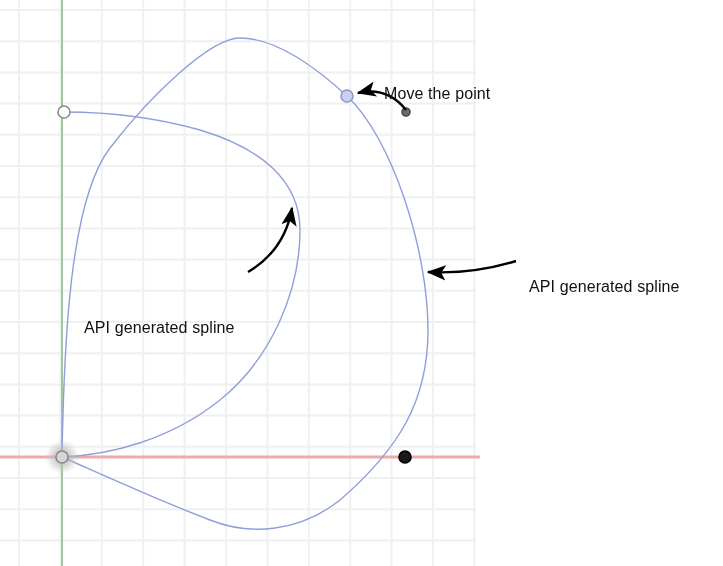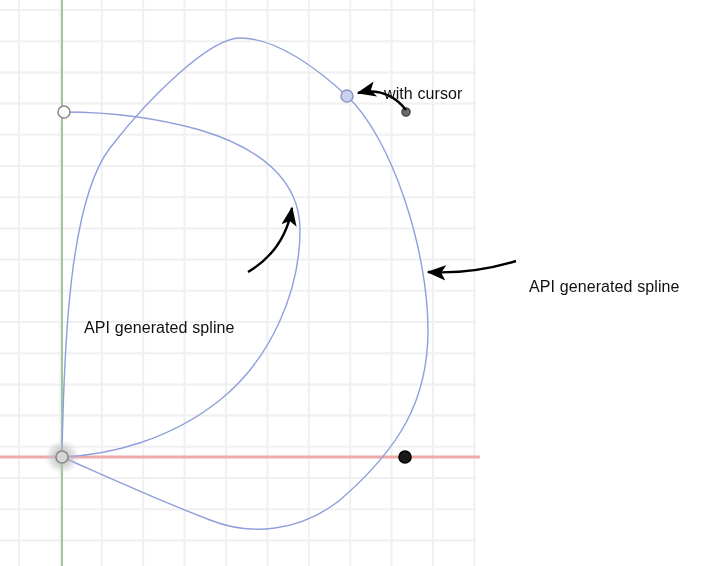--- a/index.html
+++ b/index.html
@@ -123,21 +123,21 @@
       </g>
 
     <g id="arrow-layer">
       <path id="arrow-move" fill="none" stroke="#000000" stroke-width="2.4" marker-end="url(#arrowHead)" d="M 406,110 Q 387.3,86.4 358,93"></path>
       <path id="arrow-spline" fill="none" stroke="#000000" stroke-width="2.4" marker-end="url(#arrowHead)" d="M 248,272 Q 284.8,250.2 292,208"></path>
       <path id="arrow-after" fill="none" stroke="#000000" stroke-width="2.4" marker-end="url(#arrowHead)" d="M 516,261 Q 473.0,274.4 428,272"></path>
     </g>
   </svg>
 
   <div class="anno-label" id="label-move">
-    <div>with cursor</div>
+    <div>Move the point</div>
   </div>
 
   <div class="anno-label" id="label-spline">
     <div>API generated spline</div>
   </div>
 
   <div class="anno-label" id="label-spline-after">
     <div>API generated spline</div>
   </div>
 

